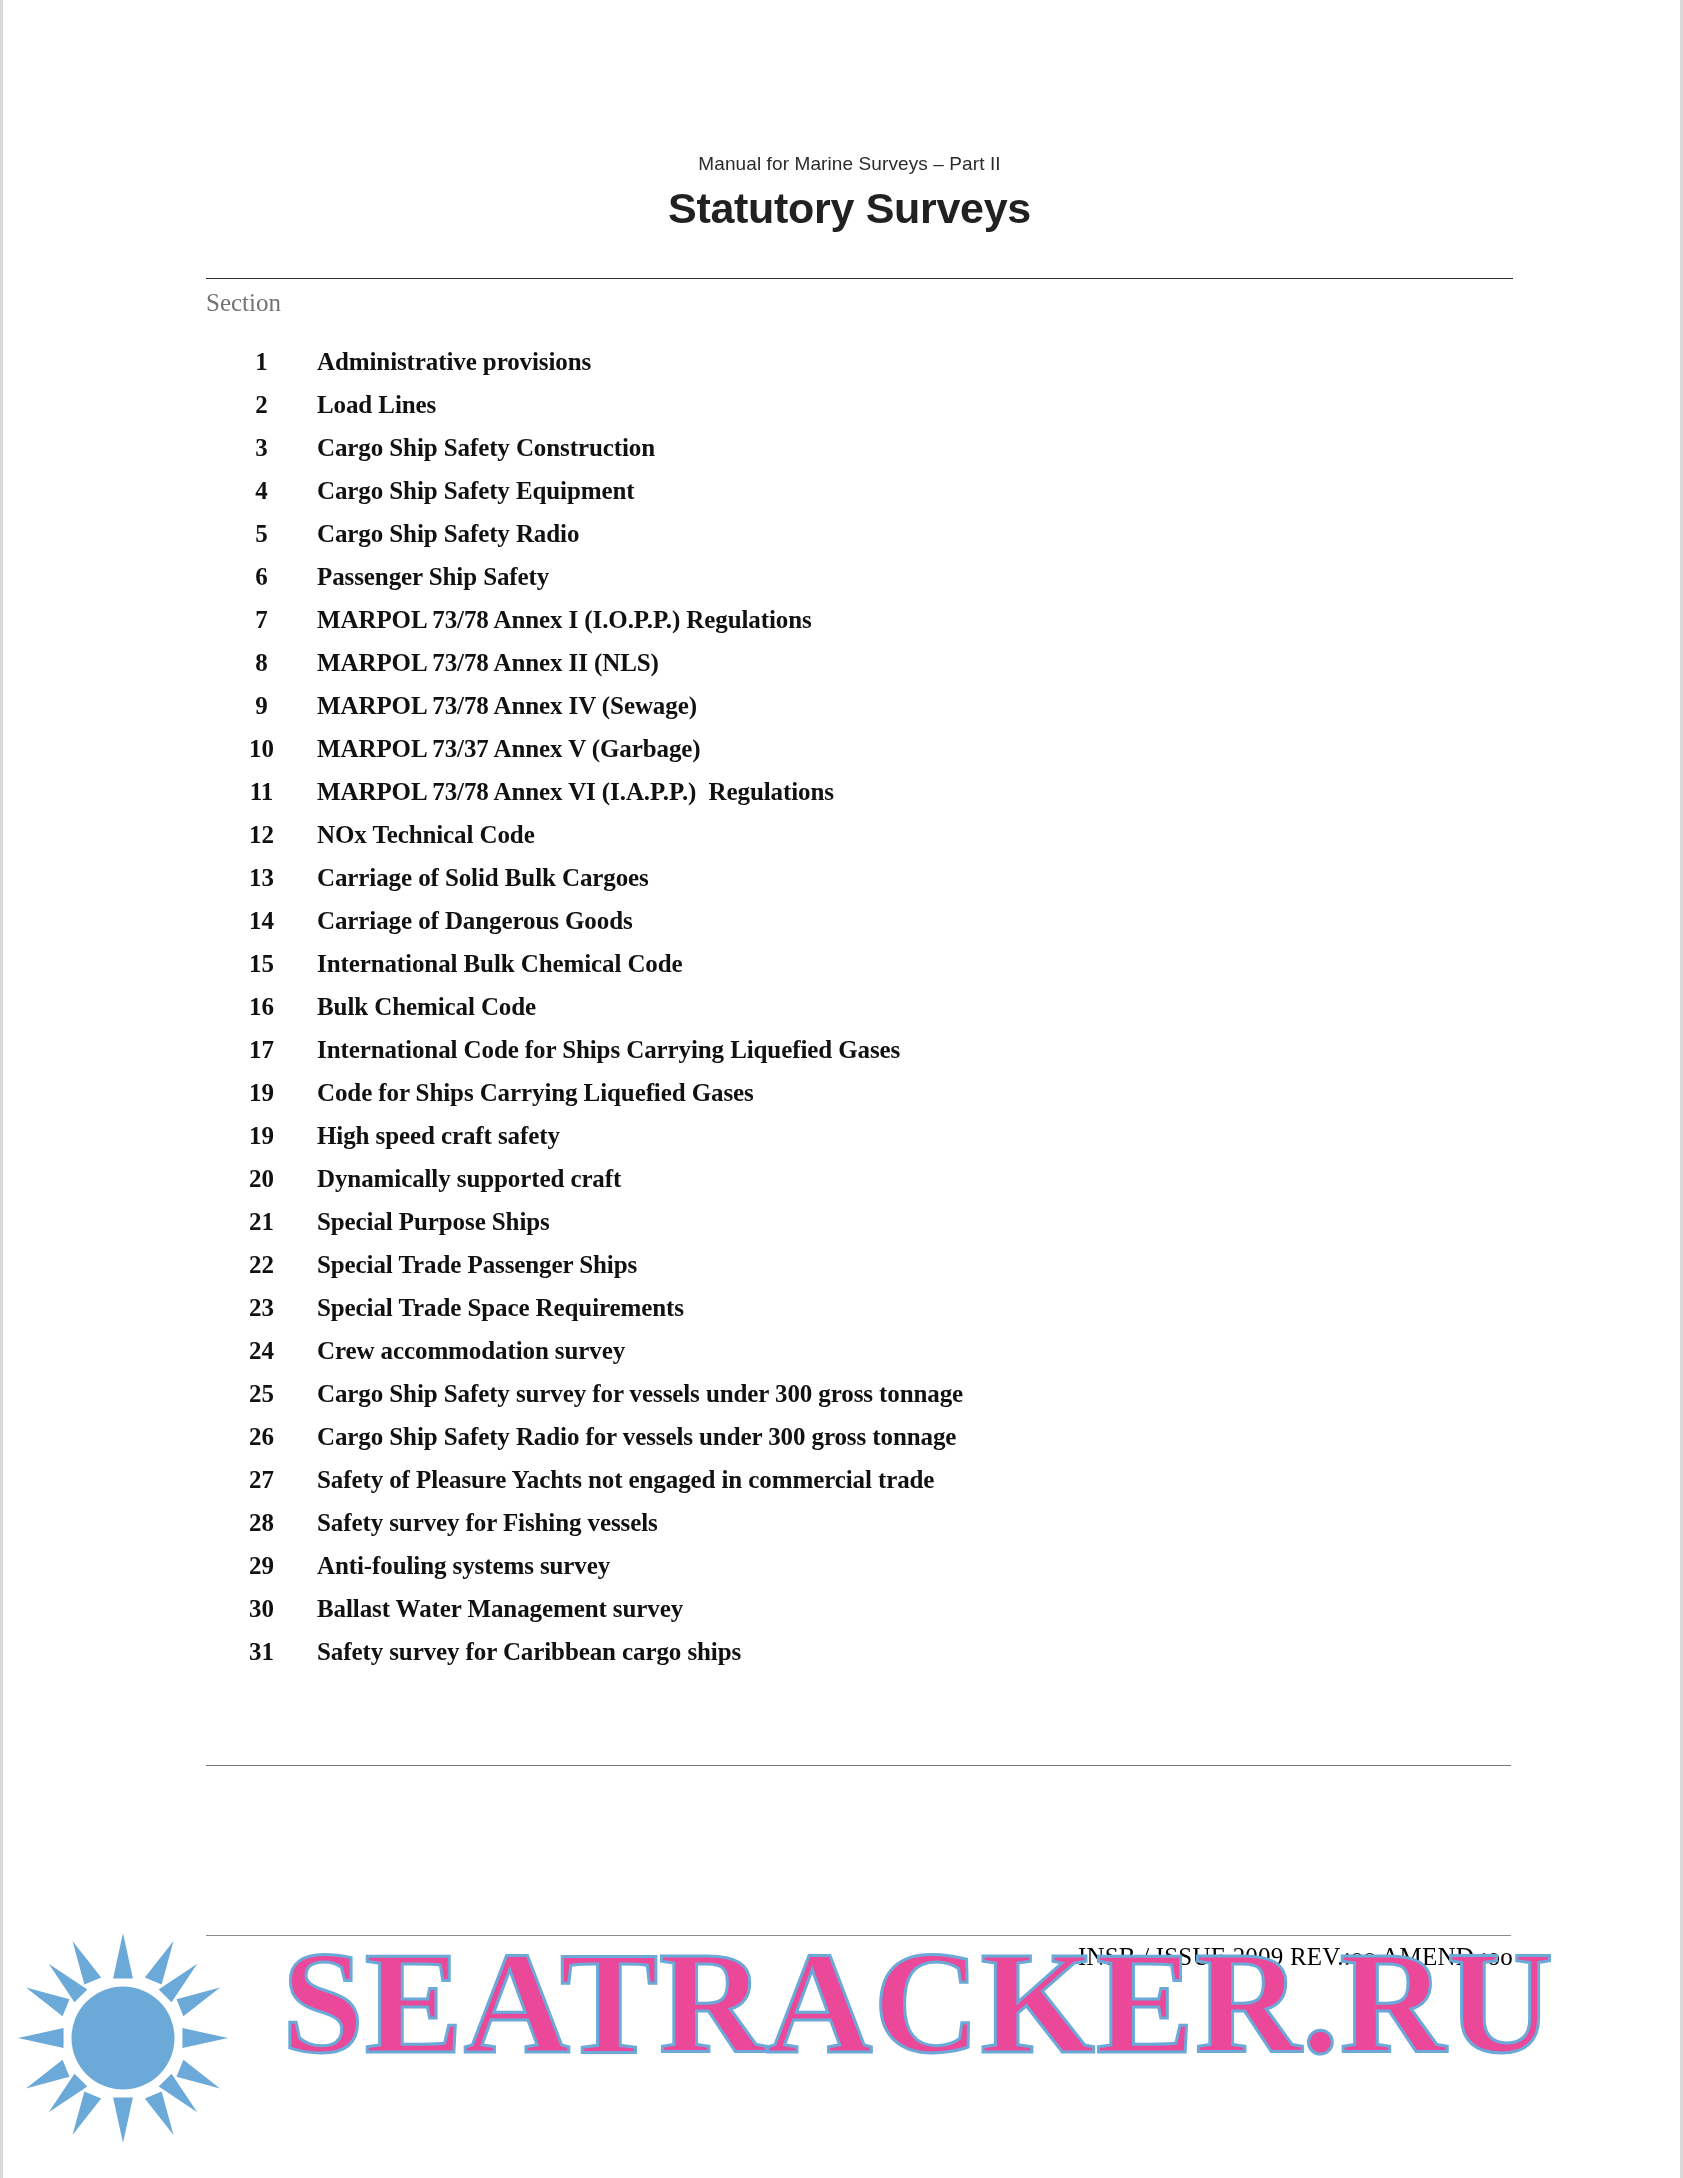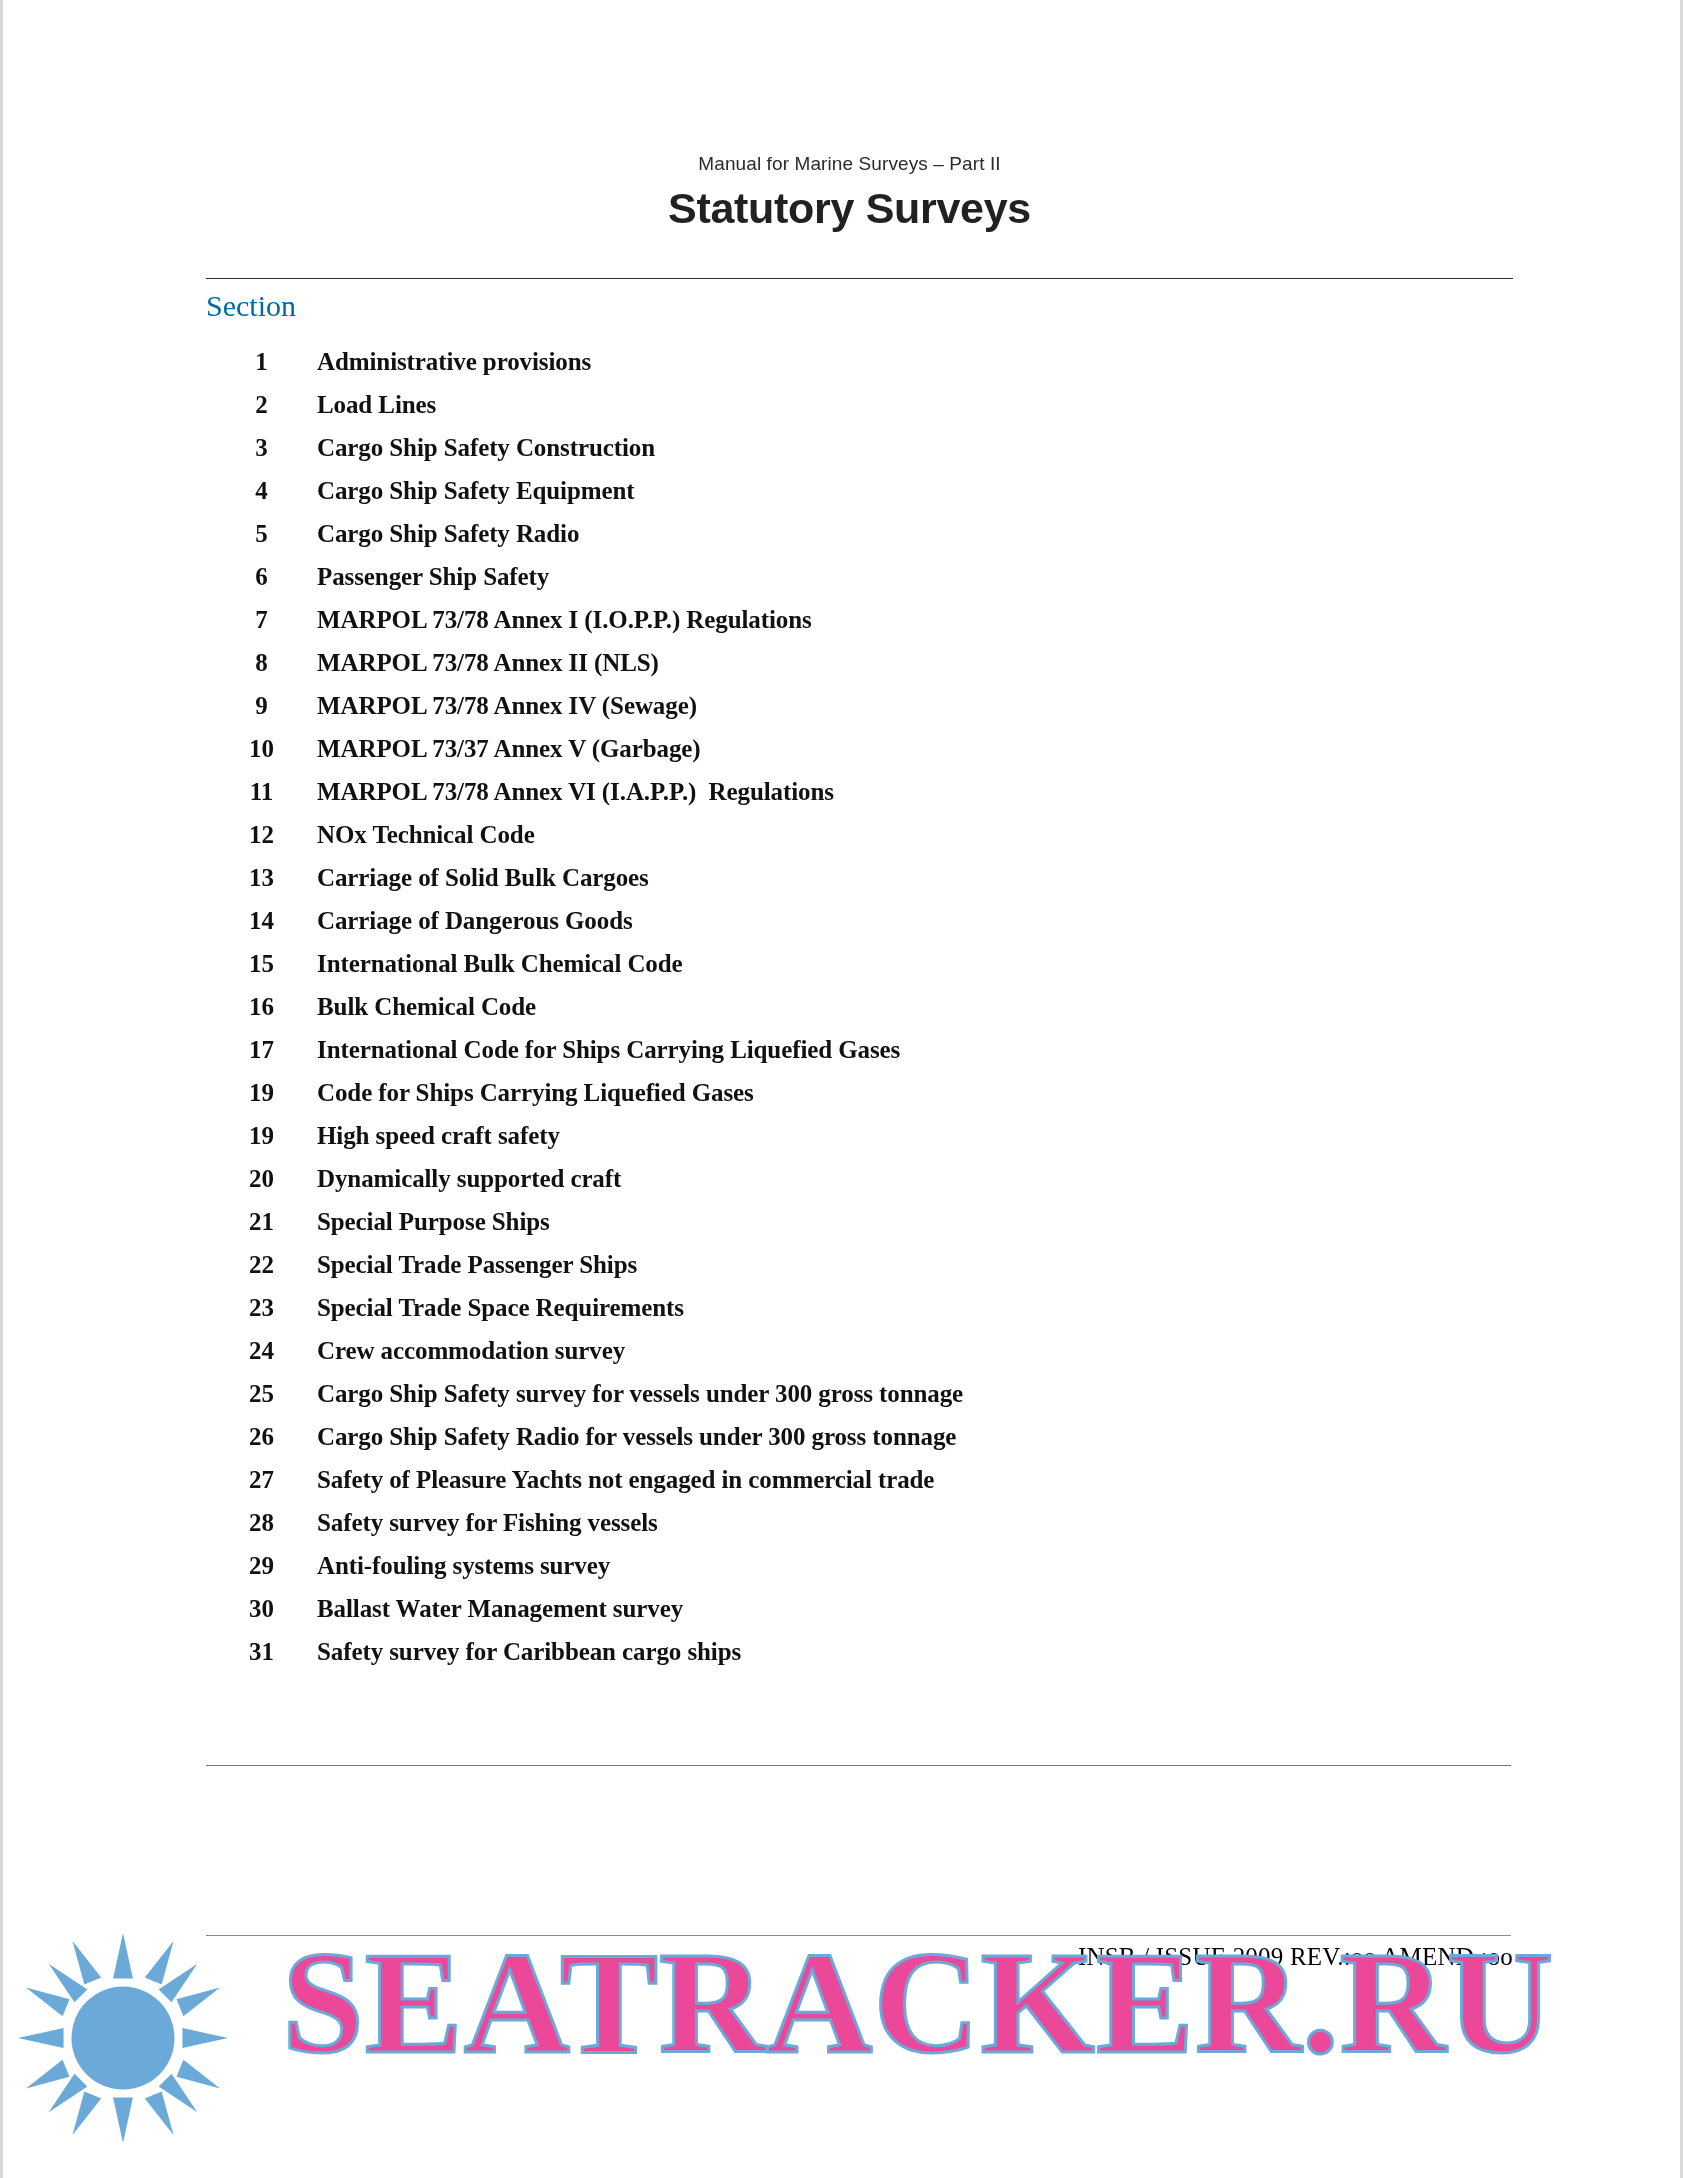--- a/index.html
+++ b/index.html
@@ -72,23 +72,23 @@
     height: 1px;
     background: #2f2f2f;
   }
 
   
   .section-label {
     position: absolute;
     left: 206px;
     top: 287px;
     font-family: "Liberation Serif", "DejaVu Serif", serif;
-    font-size: 30px;
+    font-size: 25px;
     font-weight: 400;
-    color: #0369a1;
+    color: #737373;
     line-height: 1.25;
   }
 
   
   .toc {
     position: absolute;
     left: 206px;
     top: 341px;
     width: 1287px;
   }

